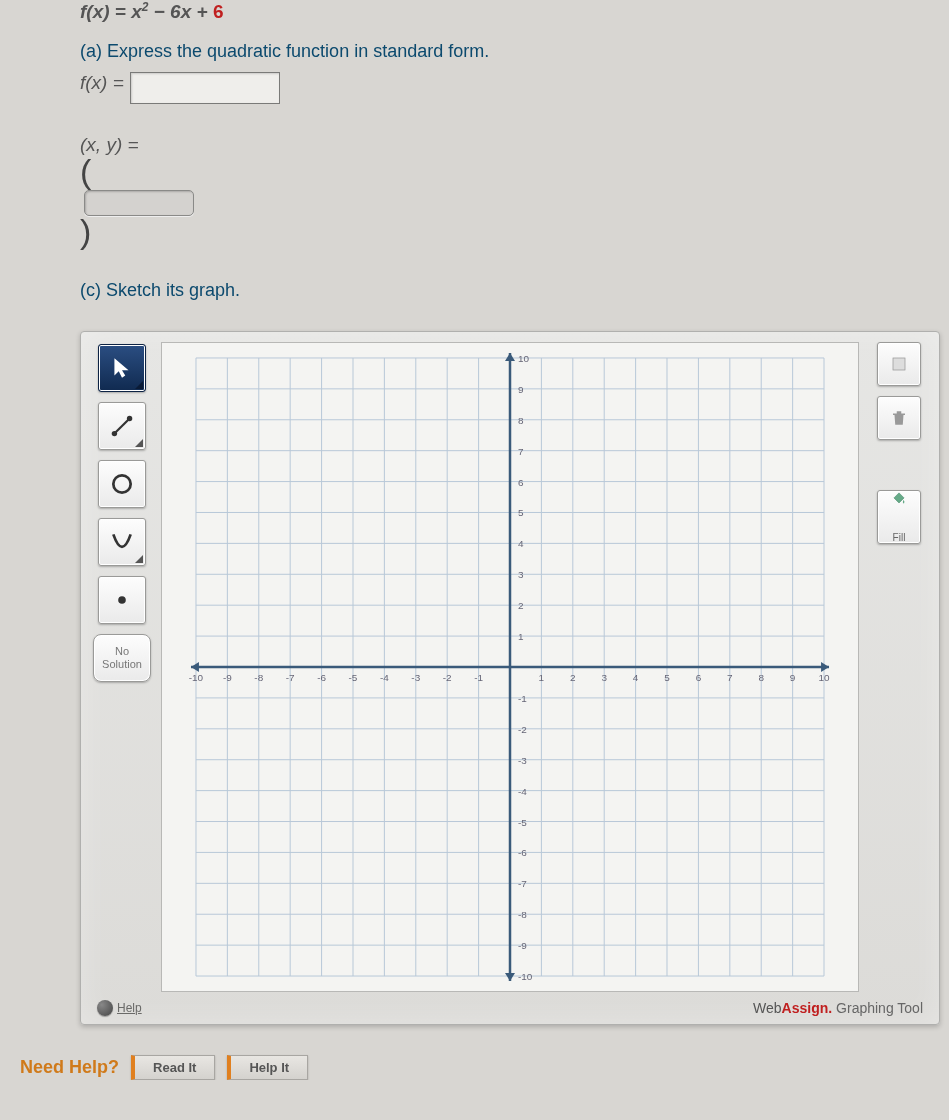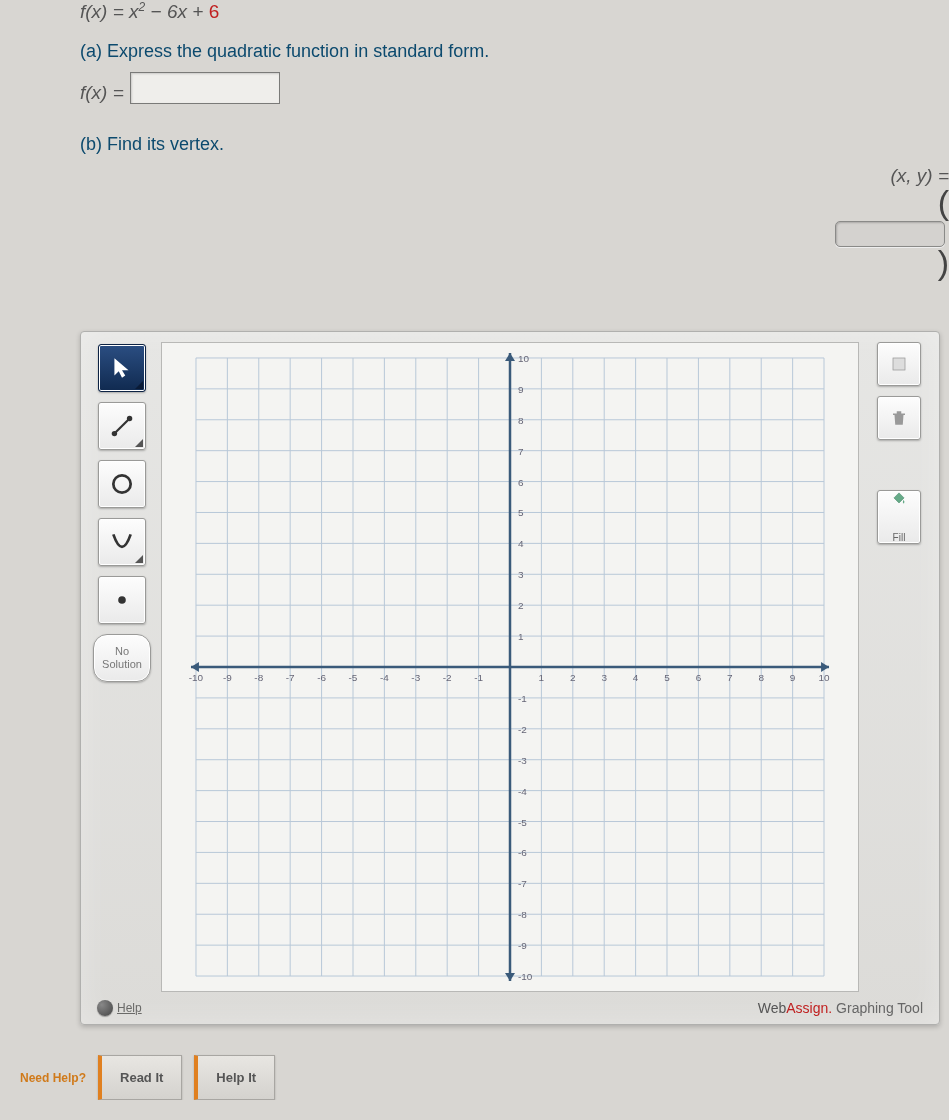--- a/index.html
+++ b/index.html
@@ -12,31 +12,32 @@
     width: 949px;
   }
   .content {
     padding: 0 0 20px 80px;
   }
   .fn-line {
     font-style: italic;
     font-size: 19px;
     color: #555;
     margin-bottom: 18px;
+    font-weight: bold;
   }
   .fn-line .c6 { color: #c02020; font-style: normal;}
   .fn-line sup { font-size: 12px; }
   .part-label {
     color: #0c4a6e;
     font-size: 18px;
     margin: 18px 0 10px 0;
   }
   .input-row {
     display: flex;
-    align-items: flex-end;
+    align-items: flex-start;
     font-style: italic;
     font-size: 19px;
     color: #555;
     margin-bottom: 30px;
   }
   .text-input {
     display:inline-block;
     width: 150px;
     height: 32px;
     background: #efeeeb;
@@ -96,21 +97,21 @@
     right:2px; bottom:2px;
     width:0;height:0;
     border-left:8px solid transparent;
     border-bottom:8px solid #555;
   }
   .tool-btn.selected .corner { border-bottom-color:#0a1b36;}
   .ns-btn {
     width:58px;height:48px;
     background: linear-gradient(#fdfdfd,#eaeaea);
     border: 1px solid #9a9a98;
-    border-radius: 14px;
+    border-radius: 8px;
     box-shadow: 0 1px 2px rgba(0,0,0,.25), inset 0 0 0 1px #fff;
     display:flex;
     align-items:center;
     justify-content:center;
     text-align:center;
     font-size:11px;
     color:#777;
     line-height:1.2;
     cursor:pointer;
   }
@@ -154,31 +155,31 @@
     display:flex;align-items:center;gap:4px;
     cursor:pointer;
   }
   .help-ball {
     width:16px;height:16px;border-radius:50%;
     background:radial-gradient(circle at 30% 30%, #888,#444);
     box-shadow:0 1px 1px rgba(0,0,0,.3);
   }
   .brand { font-size:14px; color:#666;}
   .brand .wa1 { font-weight:normal; color:#555;}
-  .brand .wa2 { font-weight:normal; color:#c02020;}
+  .brand .wa2 { font-weight:bold; color:#c02020;}
   .need-help {
     margin: 30px 0 0 20px;
     display:flex;align-items:center;gap:12px;
   }
-  .need-help-label { color:#d07a1a; font-weight:bold; font-size:12px;}
+  .need-help-label { color:#d07a1a; font-weight:bold; font-size:18px;}
   .help-btn {
     background: linear-gradient(#e8e6e2,#d4d2ce);
     border:1px solid #a8a6a2;
     border-left:4px solid #e08020;
-    padding:14px 18px;
+    padding:4px 18px;
     font-size:13px;
     font-weight:bold;
     color:#555;
     box-shadow:0 1px 2px rgba(0,0,0,.2);
     cursor:pointer;
   }
   
   .ico { width:26px;height:26px; }
 </style>
 </head>
@@ -188,28 +189,28 @@
   <div class="fn-line">
     <span>f(x) = x</span><sup>2</sup><span> − 6x + </span><span class="c6">6</span>
   </div>
 
   <div class="part-label">(a) Express the quadratic function in standard form.</div>
   <div class="input-row">
     <span>f(x) =</span>
     <span class="text-input"></span>
   </div>
 
-  <div class="part-label">(b) Find its vertex.</div>
   <div class="input-row" style="margin-bottom:30px;flex-direction:column;">
     <span>(x, y) = </span>
     <span class="paren">(</span>
     <span class="vertex-input"></span>
     <span class="paren">)</span>
   </div>
 
+  <div class="part-label">(c) Sketch its graph.</div>
 </div>
 
 <div class="graph-tool">
   <div class="gt-row">
     <div class="sidebar">
       <div class="tool-btn selected">
         <svg class="ico" viewBox="0 0 24 24">
             <path d="M5 3 L5 19 L9 15 L12 21 L15 19 L12 14 L18 14 Z" fill="#fff"></path>
           </svg>
         <span class="corner"></span>

